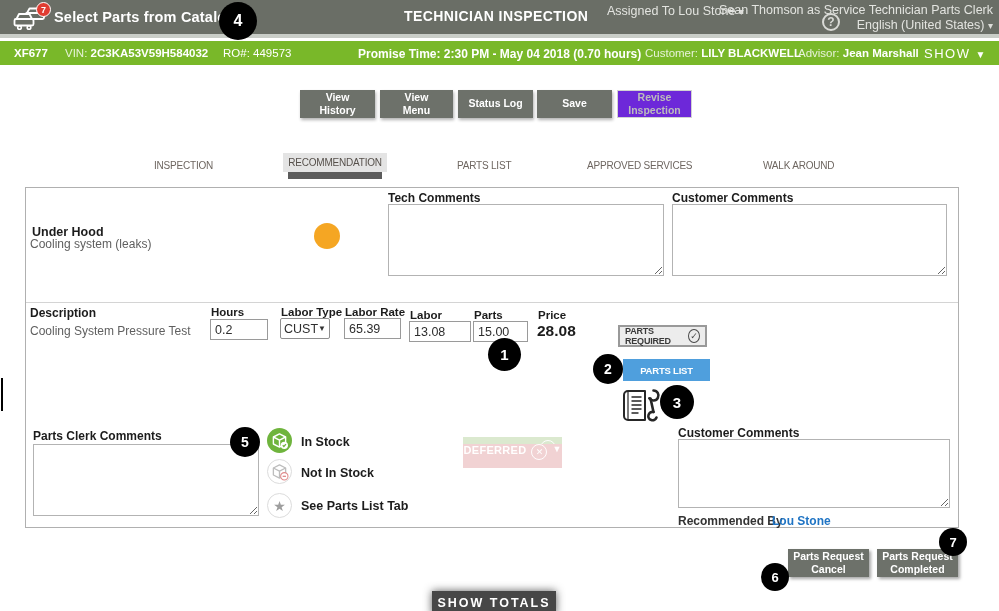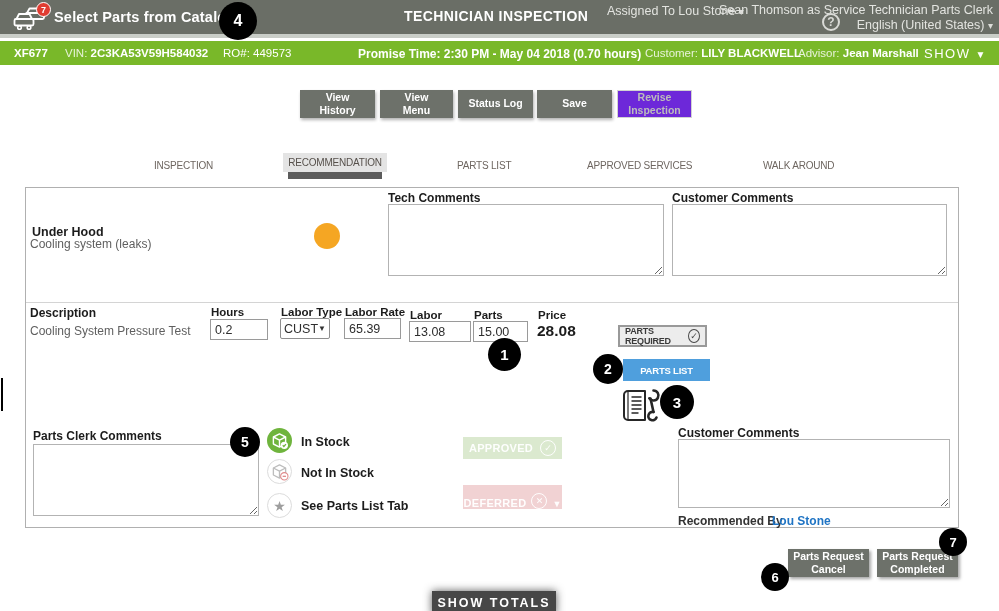--- a/index.html
+++ b/index.html
@@ -74,22 +74,22 @@
 
   .legend-circle { position:absolute; width:25px; height:25px; border-radius:50%; display:flex;
     align-items:center; justify-content:center; cursor:pointer; }
   .lc-green { background:var(--stock-green,#6fb43d); }
   .lc-outline { background:#fff; border:1px solid #dcdcdc; }
   .star-glyph { color:#9e9e9e; font-size:14px; line-height:1; }
 
   .approve-btn { position:absolute; left:463px; top:437px; width:99px; height:22px; background:var(--approved-bg,#dbe9cf);
     border:none; display:flex; align-items:center; justify-content:center; gap:7px; cursor:pointer; }
   .approve-btn .t { color:rgba(255,255,255,.95); font-size:11px; font-weight:bold; letter-spacing:.3px; }
-  .defer-btn { position:absolute; left:463px; top:485px; width:99px; height:24px; background:var(--deferred-bg,#f1d2d3);
-    border:none; display:flex; align-items:flex-end; justify-content:center; gap:5px; cursor:pointer; }
+  .defer-btn { position:absolute; left:463px; top:444px; width:99px; height:24px; background:var(--deferred-bg,#f1d2d3);
+    border:none; display:flex; align-items:flex-start; justify-content:center; gap:5px; cursor:pointer; }
   .defer-btn .t { color:rgba(255,255,255,.97); font-size:11px; font-weight:bold; letter-spacing:.3px; }
   .mini-circle { width:16px; height:16px; border:1.5px solid rgba(255,255,255,.95); border-radius:50%;
     color:rgba(255,255,255,.95); font-size:9px; display:flex; align-items:center; justify-content:center; }
   .mini-caret { color:rgba(255,255,255,.95); font-size:9px; }
 
   .link { color:var(--link-blue,#1f74c4); font-weight:bold; font-size:12px; cursor:pointer; }
 
   .req-btn { position:absolute; width:81px; height:28px; background:var(--button-grey,#6d716a); color:#fff;
     font-size:10.5px; font-weight:bold; border:none; cursor:pointer; white-space:pre-line; line-height:1.25;
     display:flex; align-items:center; justify-content:center; text-align:center;

